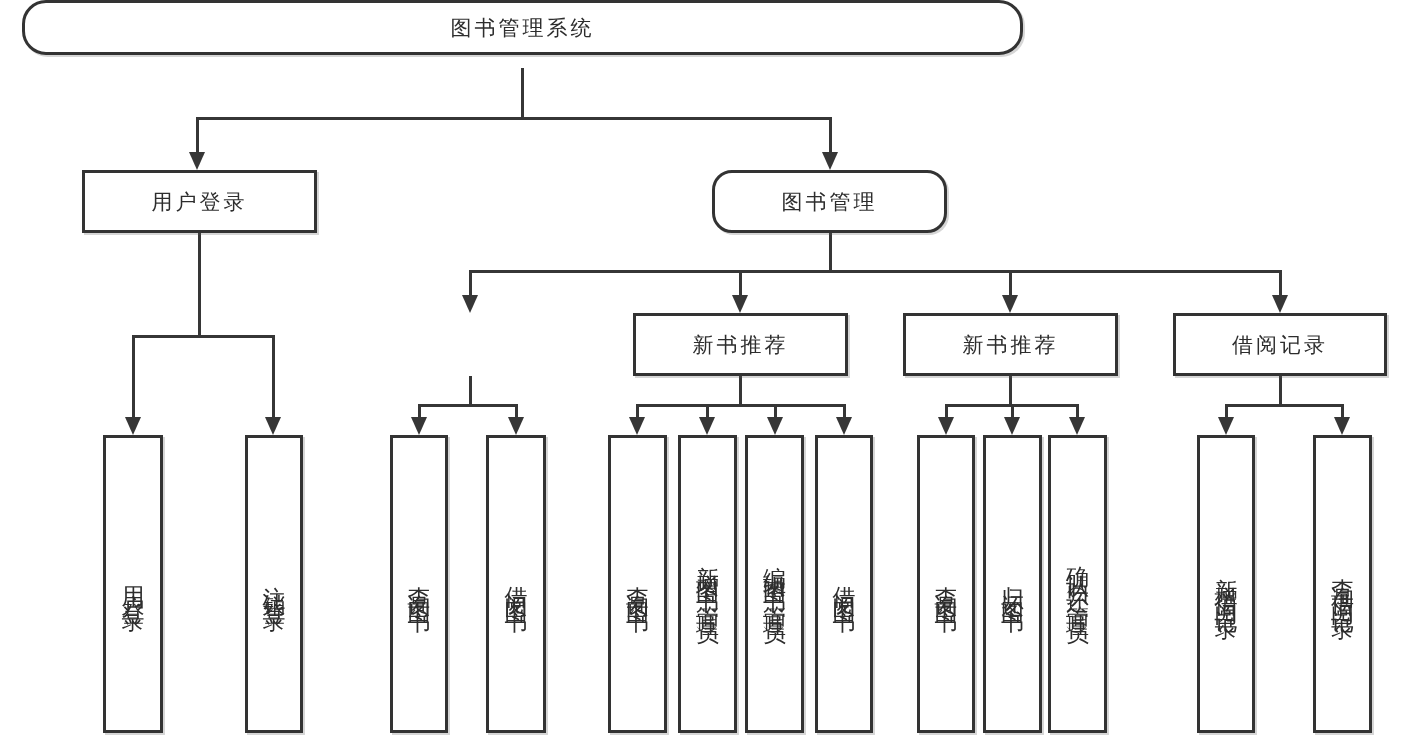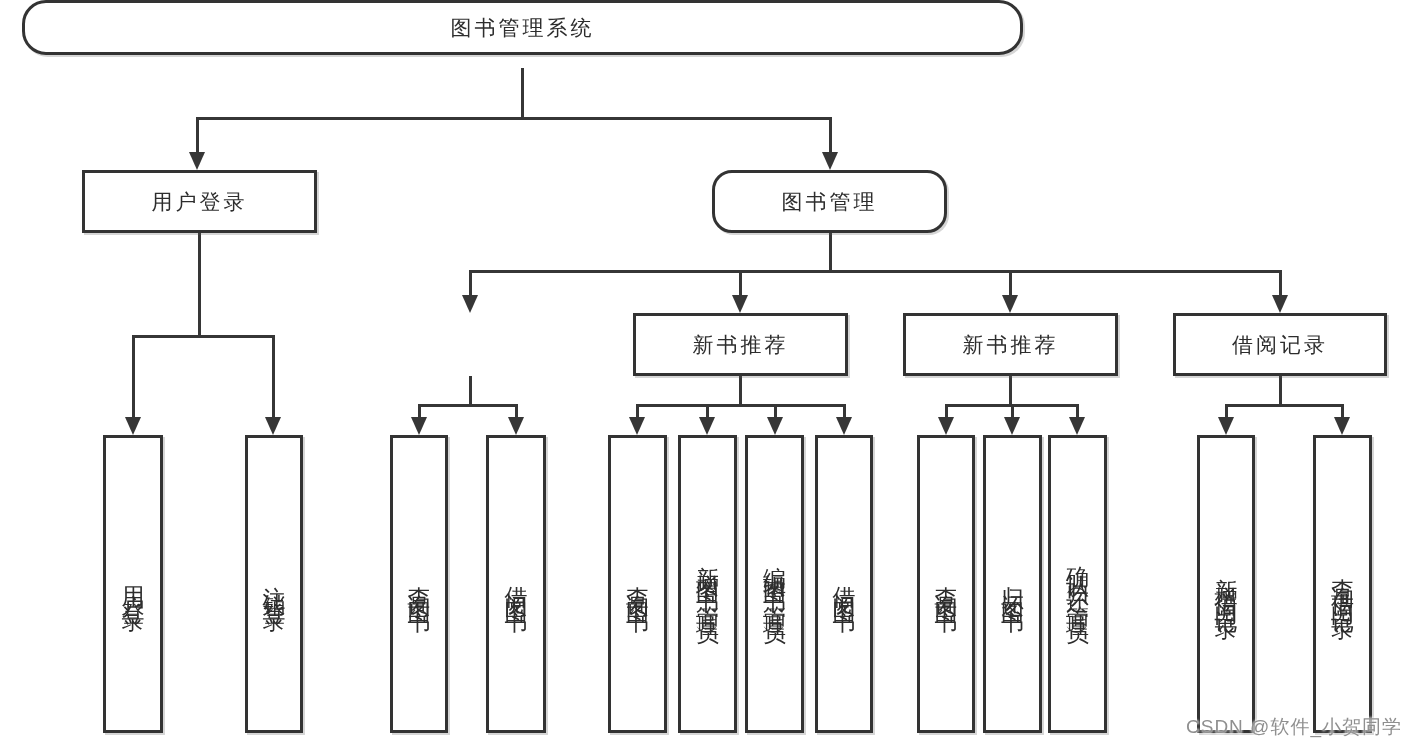--- a/index.html
+++ b/index.html
@@ -153,14 +153,13 @@
     <span class="vtext">确认归还（管理员）</span>
   </div>
 
   <div class="node leaf" style="left:1197px;top:435px;width:58px;height:298px;">
     <span class="vtext">新增借阅记录</span>
   </div>
   <div class="node leaf" style="left:1313px;top:435px;width:59px;height:298px;">
     <span class="vtext">查询借阅记录</span>
   </div>
 
-  <div class="watermark">CSDN @软件_小贺同学</div>
 </div>
 
 </body></html>

